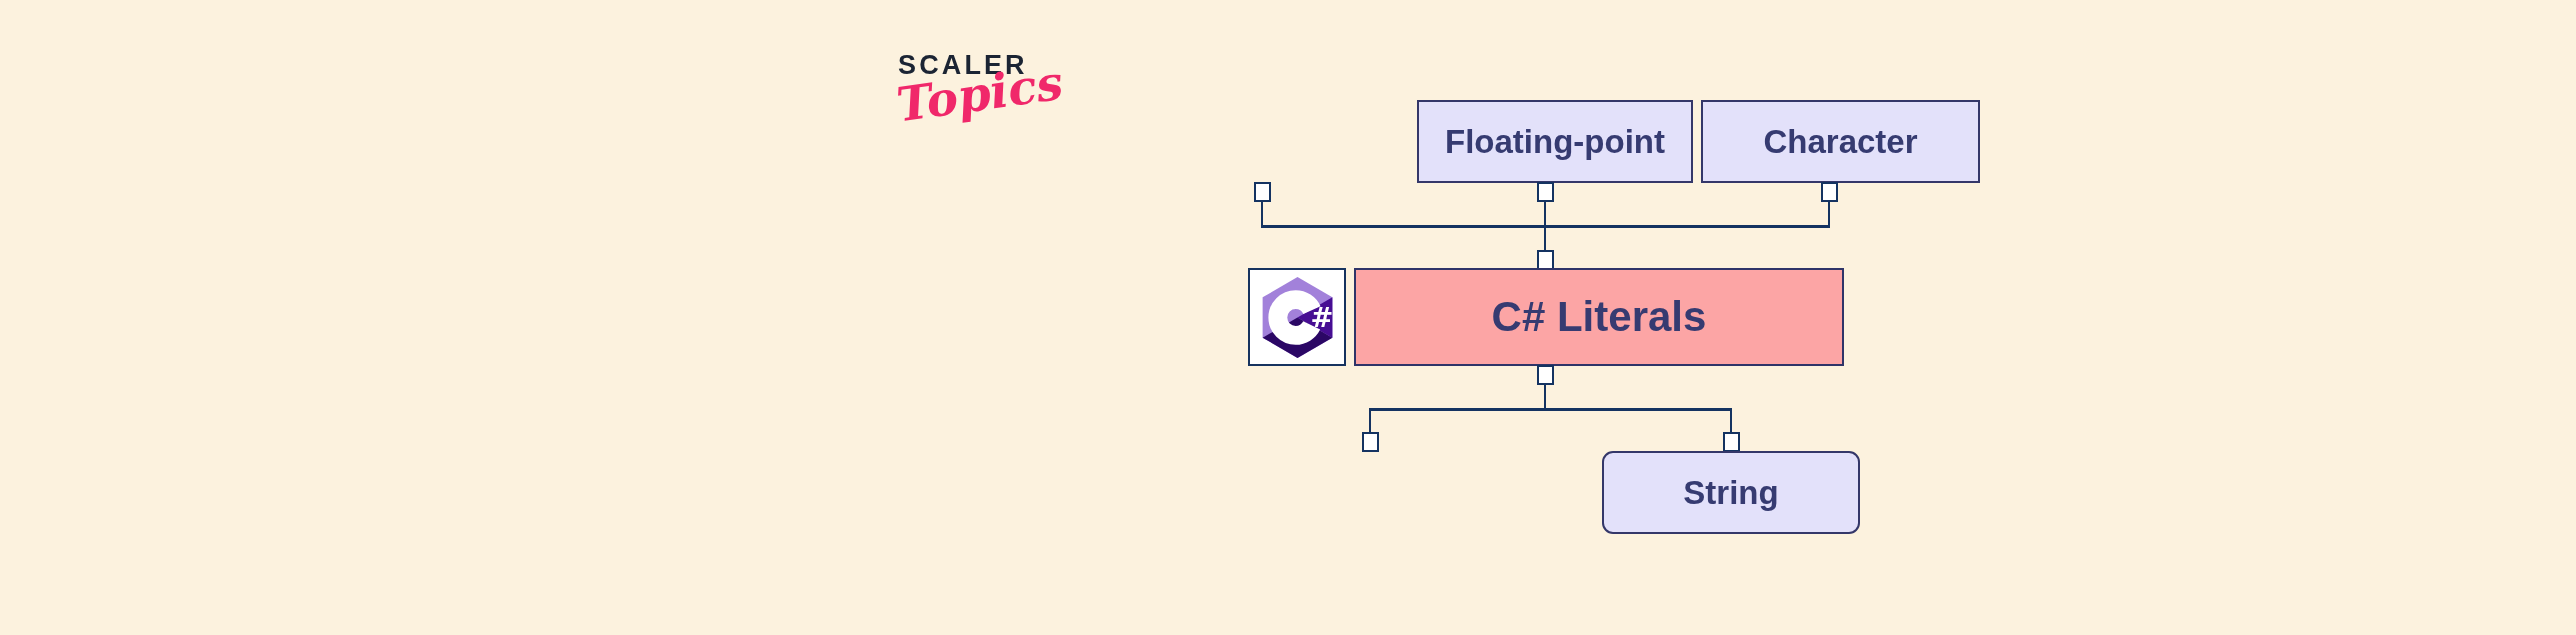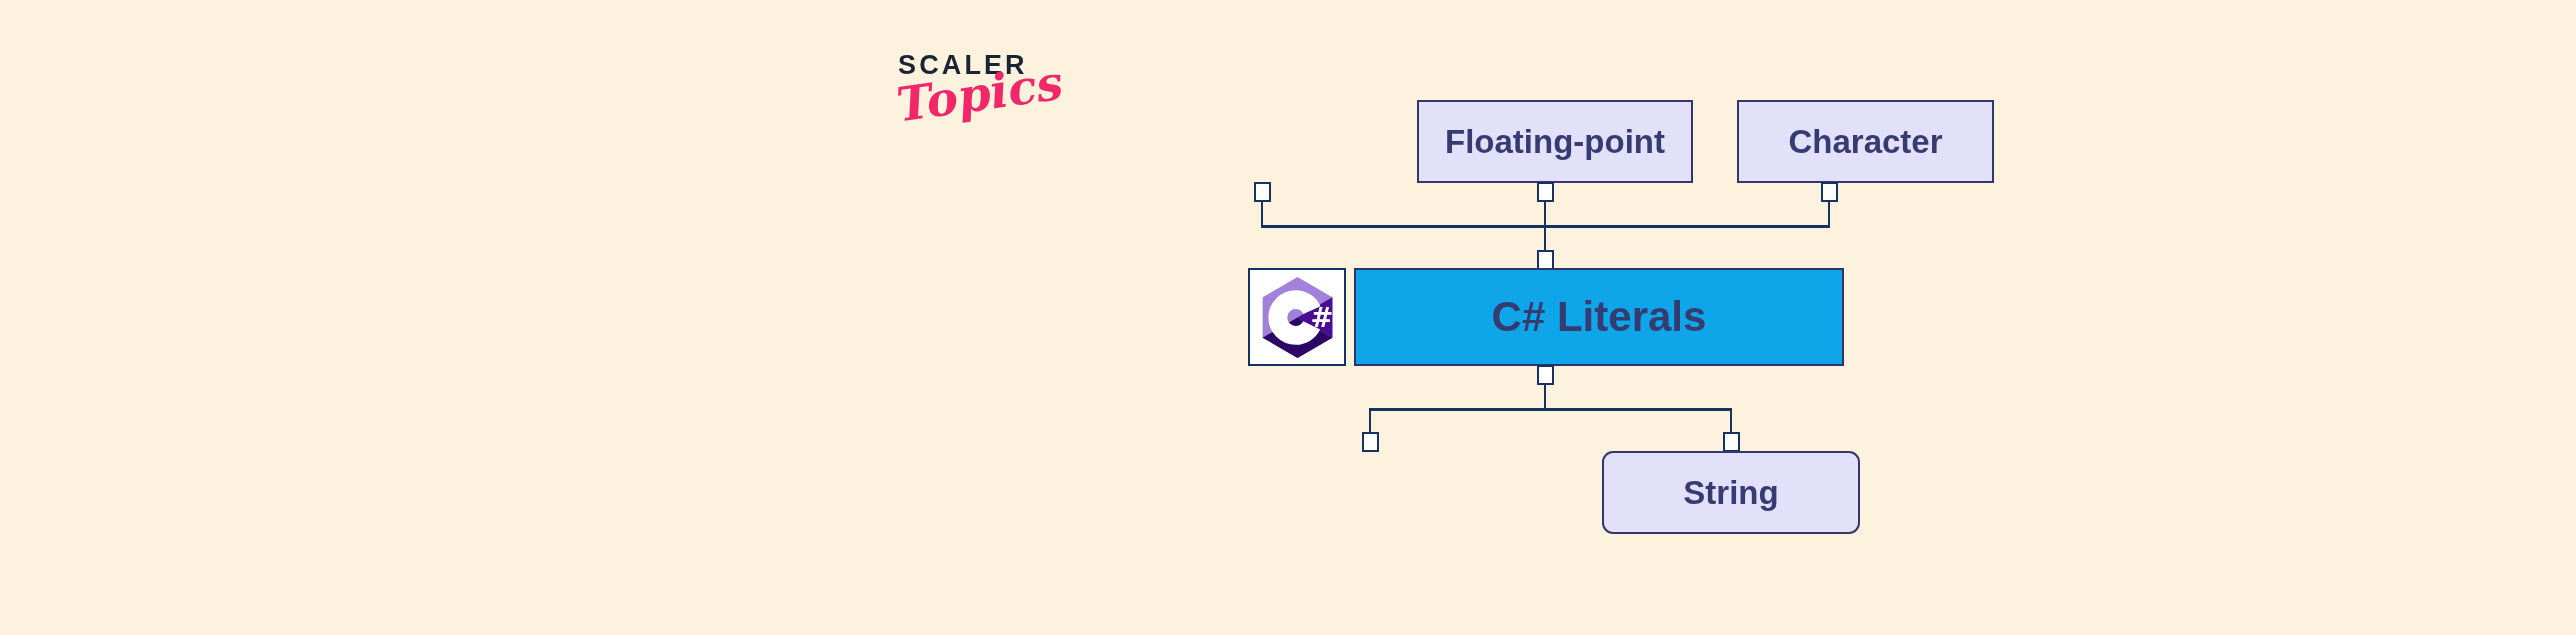--- a/index.html
+++ b/index.html
@@ -44,29 +44,29 @@
     border: 2.1px solid #343769;
     display: flex;
     align-items: center;
     justify-content: center;
     font-size: 33px;
     font-weight: 700;
     color: #363B71;
   }
   .node-integer   { left: 1136px; top: 100px; width: 256px; height: 83px; }
   .node-floating  { left: 1417px; top: 100px; width: 276px; height: 83px; }
-  .node-character { left: 1701px; top: 100px; width: 257px; height: 83px; margin-left: 36px; }
+  .node-character { left: 1701px; top: 100px; width: 279px; height: 83px; }
   .node-boolean   { left: 1241px; top: 451px; width: 259px; height: 83px; }
   .node-string    { left: 1602px; top: 451px; width: 258px; height: 83px; border-radius: 11px; }
 
   .root-box {
     position: absolute;
     left: 1354px; top: 268px; width: 490px; height: 98px;
     box-sizing: border-box;
-    background: #0ea5e9;
+    background: #fca5a5;
     border: 2.1px solid #2F3468;
     display: flex;
     align-items: center;
     justify-content: center;
     font-size: 42px;
     font-weight: 700;
     color: #363B71;
   }
 
   .logo-box {

